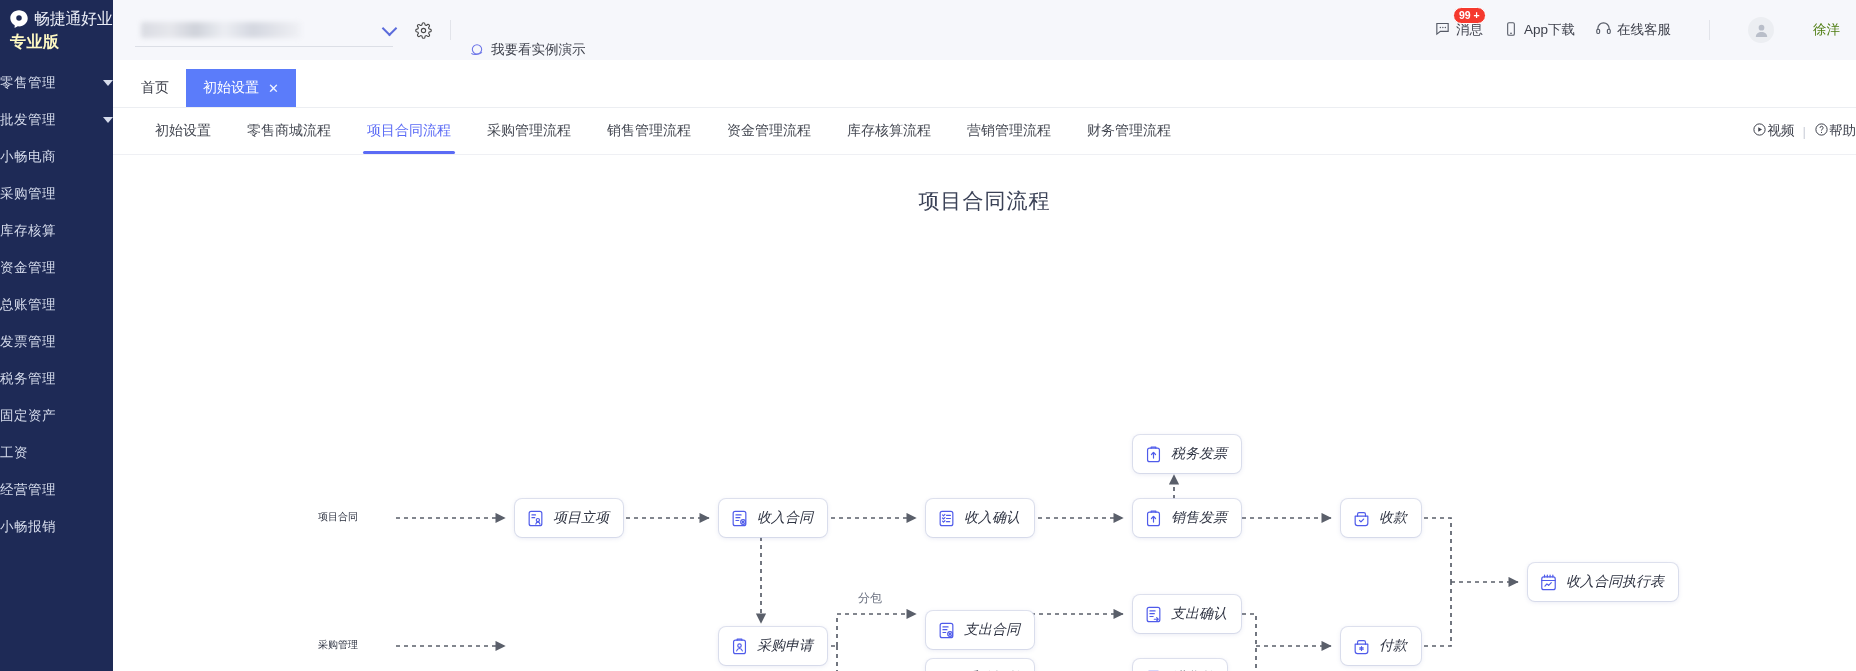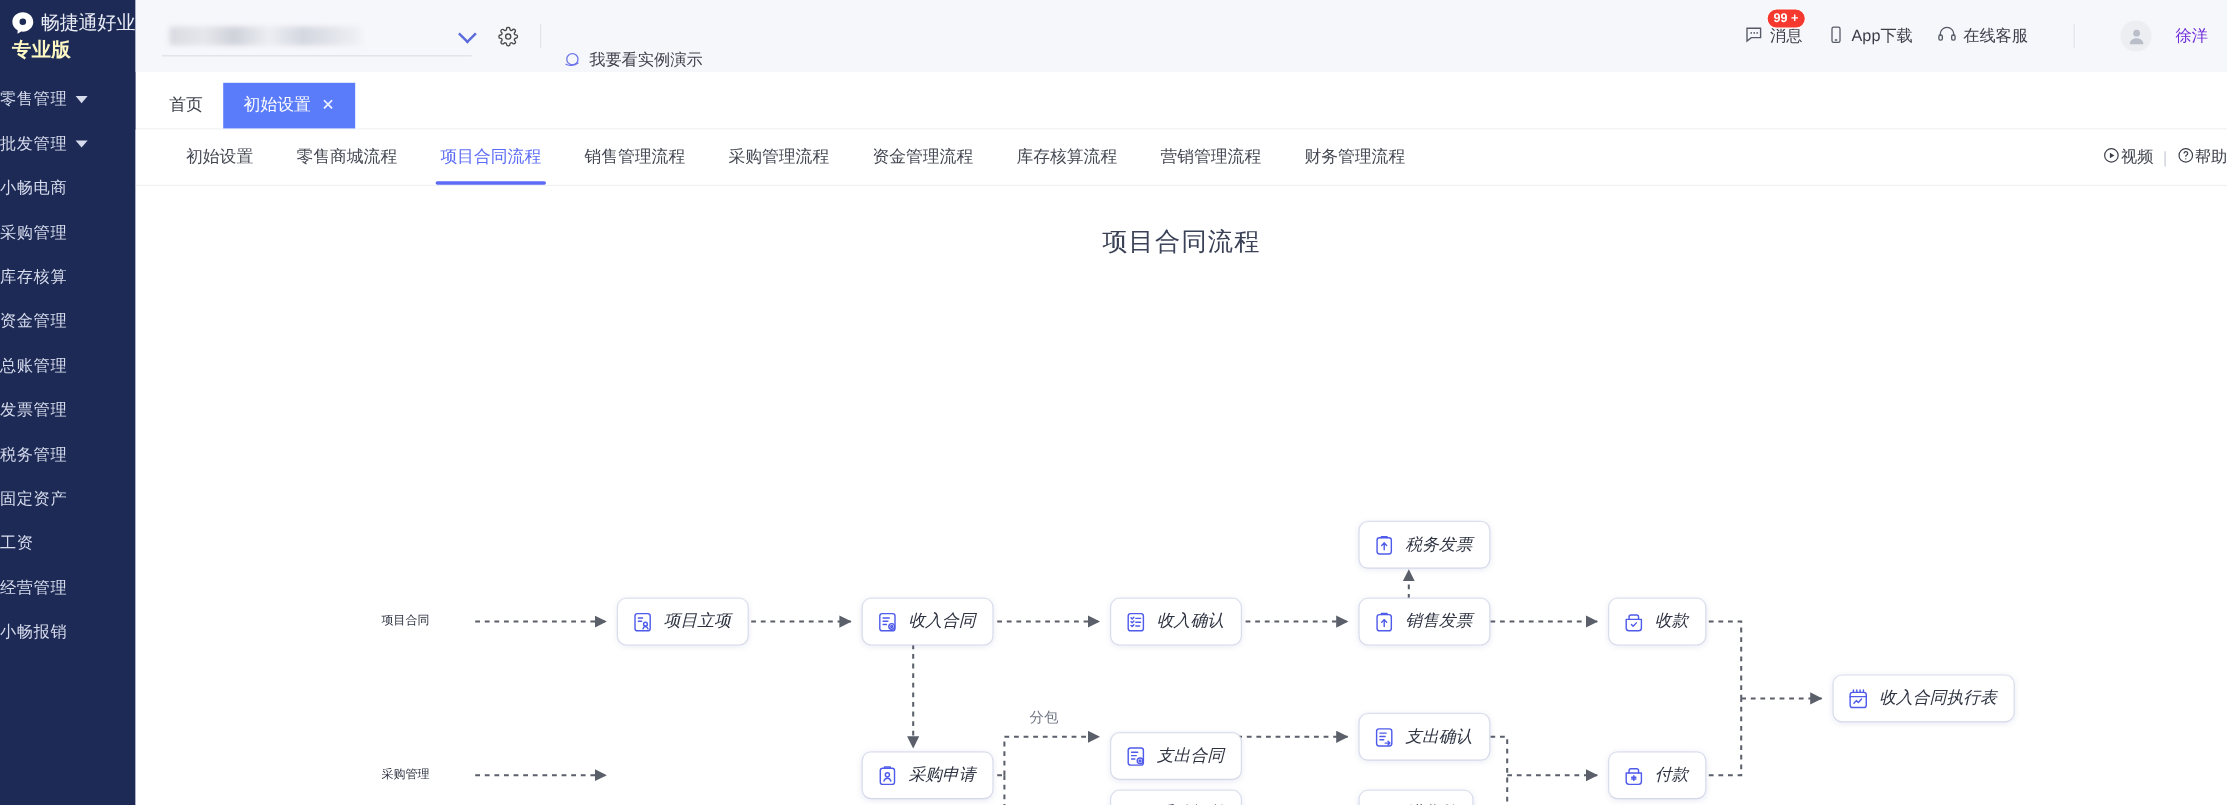--- a/index.html
+++ b/index.html
@@ -24,21 +24,21 @@
     display:flex;align-items:center;justify-content:center;flex:0 0 22px;
   }
   .logo-mark svg { display:block; }
   .logo-text { color:#e9ecf5; font-size:16px; letter-spacing:-0.3px; white-space:nowrap; }
   .logo-badge {
     margin-top:2px; margin-left:2px; display:inline-block;
     color:#fef9c3; font-size:16px; font-weight:bold; letter-spacing:0.5px;
   }
   .nav { margin-top:4px; }
   .nav-item {
-    height:37px; display:flex; align-items:center; justify-content:flex-start;
+    height:37px; display:flex; align-items:center; justify-content:space-between;
     color:#d6dcec; font-size:13.5px; cursor:pointer; position:relative;
     letter-spacing:0.5px;
   }
   .nav-item .caret {
     margin-left:7px; width:0;height:0;
     border-left:5px solid transparent;border-right:5px solid transparent;
     border-top:6px solid #d6dcec;
   }
 
   
@@ -72,21 +72,21 @@
   .badge99 {
     position:absolute; left:19px; top:-13px;
     background:#f5392e; color:#fff; font-size:10.5px; font-weight:bold;
     border-radius:9px; padding:1px 5px 2px 5px; line-height:1.15; white-space:nowrap;
     border:1px solid #fff;
   }
   .avatar {
     width:26px;height:26px;border-radius:50%;background:#eceef2;
     display:flex;align-items:center;justify-content:center;
   }
-  .uname { color:#6d28d9; font-size:13.5px; white-space:nowrap; }
+  .uname { color:#4d7c0f; font-size:13.5px; white-space:nowrap;margin-left:19px; }
 
   
   .tabstrip {
     height:48px; flex:0 0 48px; background:#ffffff;
     display:flex; align-items:flex-end; padding-left:11px;
     border-bottom:1px solid #eceef2;
   }
   .wtab {
     height:38px; padding:0 17px; display:flex; align-items:center; gap:9px;
     font-size:14px; color:#3c3f4a; cursor:pointer; white-space:nowrap;
@@ -285,24 +285,24 @@
         <div class="ctab">
             <span>初始设置</span>
           </div>
           <div class="ctab">
             <span>零售商城流程</span>
           </div>
           <div class="ctab active">
             <span>项目合同流程</span>
           </div>
           <div class="ctab">
+            <span>采购管理流程</span>
+          </div>
+          <div class="ctab">
             <span>销售管理流程</span>
-          </div>
-          <div class="ctab">
-            <span>采购管理流程</span>
           </div>
           <div class="ctab">
             <span>资金管理流程</span>
           </div>
           <div class="ctab">
             <span>库存核算流程</span>
           </div>
           <div class="ctab">
             <span>营销管理流程</span>
           </div>

